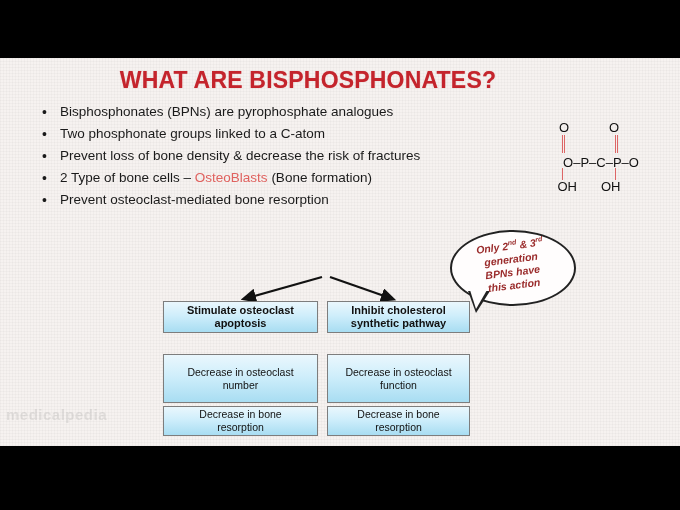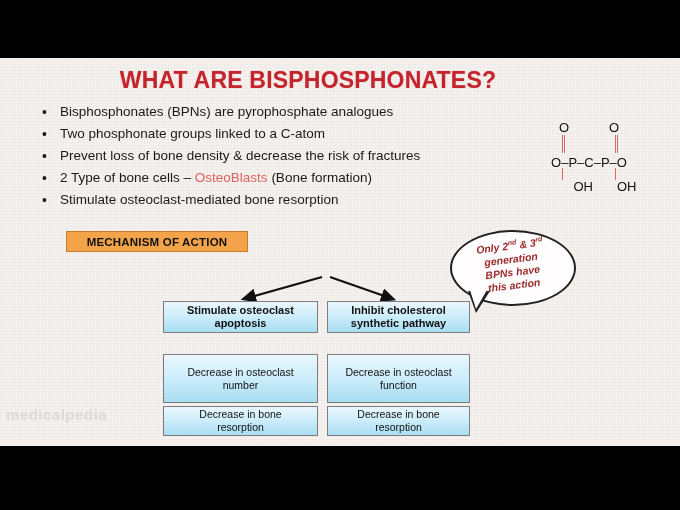--- a/index.html
+++ b/index.html
@@ -30,22 +30,22 @@
   #bullets{position:absolute;left:42px;top:44px;width:470px;color:#1a1a1a;font-size:13.5px;line-height:20px;}
   .bullet-row{display:flex;align-items:flex-start;margin-bottom:2px;}
   .bullet-dot{width:18px;flex:0 0 18px;text-align:left;font-size:14px;line-height:20px;color:#1a1a1a;}
   .bullet-text{flex:1 1 auto;}
   .red{color:#e0625f;}
   .sub-line{margin-left:160px;}
 
   
   #chem{position:absolute;left:519px;top:62px;width:140px;height:80px;color:#111;font-size:13px;}
   .chem-top{position:absolute;top:0;left:0;width:140px;display:flex;justify-content:center;gap:40px;}
-  .chem-mid{position:absolute;top:35px;left:0;width:140px;text-align:center;letter-spacing:0px;white-space:nowrap;}
-  .chem-bot{position:absolute;top:59px;left:16px;width:140px;display:flex;justify-content:center;gap:24px;}
+  .chem-mid{position:absolute;top:35px;left:12px;width:140px;text-align:center;letter-spacing:0px;white-space:nowrap;}
+  .chem-bot{position:absolute;top:59px;left:0;width:140px;display:flex;justify-content:center;gap:24px;}
   .vbond{position:absolute;width:0;border-left:1px solid #d66;height:18px;}
   .vbond.dbl{border-left:3px double #d66;}
 
   
   #moa{
     position:absolute;left:66px;top:173px;width:180px;height:19px;
     background:#f3a44a;border:1px solid #c8792a;
     color:#111;font-weight:bold;font-size:11.5px;
     display:flex;align-items:center;justify-content:center;letter-spacing:.2px;
   }
@@ -138,42 +138,41 @@
       <div class="bullet-row">
         <span class="bullet-dot">•</span>
         <span class="bullet-text">
           <span>2 Type of bone cells – </span><span class="red">OsteoBlasts</span><span> (Bone formation)</span>
         </span>
       </div>
 
 
       <div class="bullet-row">
         <span class="bullet-dot">•</span>
-        <span class="bullet-text">Stimulate osteoclast-mediated bone resorption</span>
+        <span class="bullet-text">Prevent osteoclast-mediated bone resorption</span>
       </div>
 
     </div>
 
     <div id="chem">
       <div class="chem-top">
         <span>O</span>
         <span>O</span>
       </div>
       <div class="vbond dbl" style="left:43px;top:15px;"></div>
       <div class="vbond dbl" style="left:96px;top:15px;"></div>
       <div class="chem-mid">O–P–C–P–O</div>
       <div class="vbond" style="left:43px;top:48px;height:12px;"></div>
       <div class="vbond" style="left:96px;top:48px;height:12px;"></div>
       <div class="chem-bot">
         <span>OH</span>
         <span>OH</span>
       </div>
     </div>
 
-    <div id="moa">MECHANISM OF ACTION</div>
 
 
     <svg id="arrows" viewBox="0 0 680 388">
       <defs>
         <marker id="ah" markerWidth="7" markerHeight="7" refX="4" refY="3.2" orient="auto">
           <path d="M0,0 L7,3.2 L0,6.4 z" fill="#111"></path>
         </marker>
       </defs>
       <line x1="322" y1="219" x2="247" y2="240" stroke="#111" stroke-width="2.2" marker-end="url(#ah)"></line>
       <line x1="330" y1="219" x2="390" y2="240" stroke="#111" stroke-width="2.2" marker-end="url(#ah)"></line>

